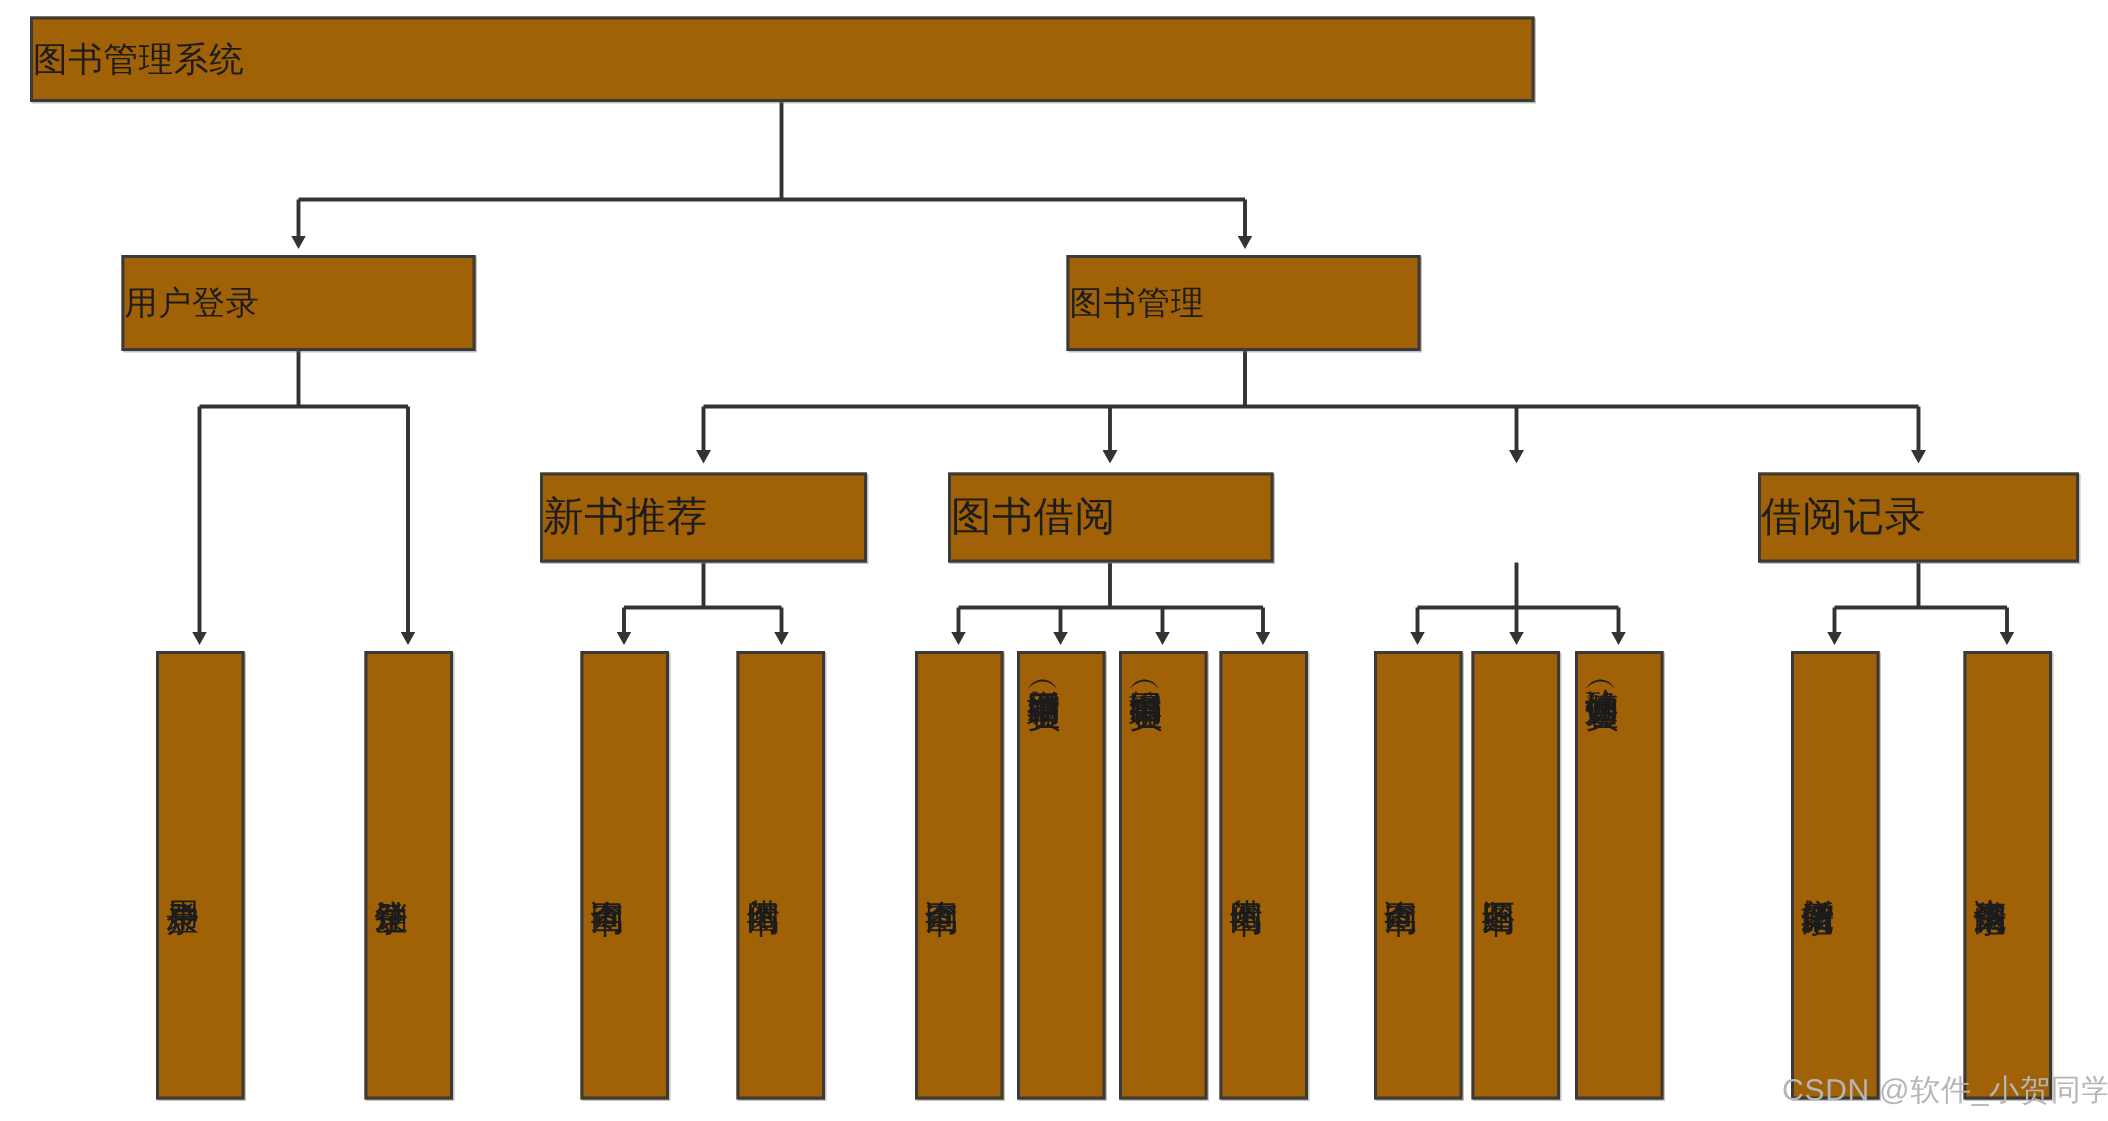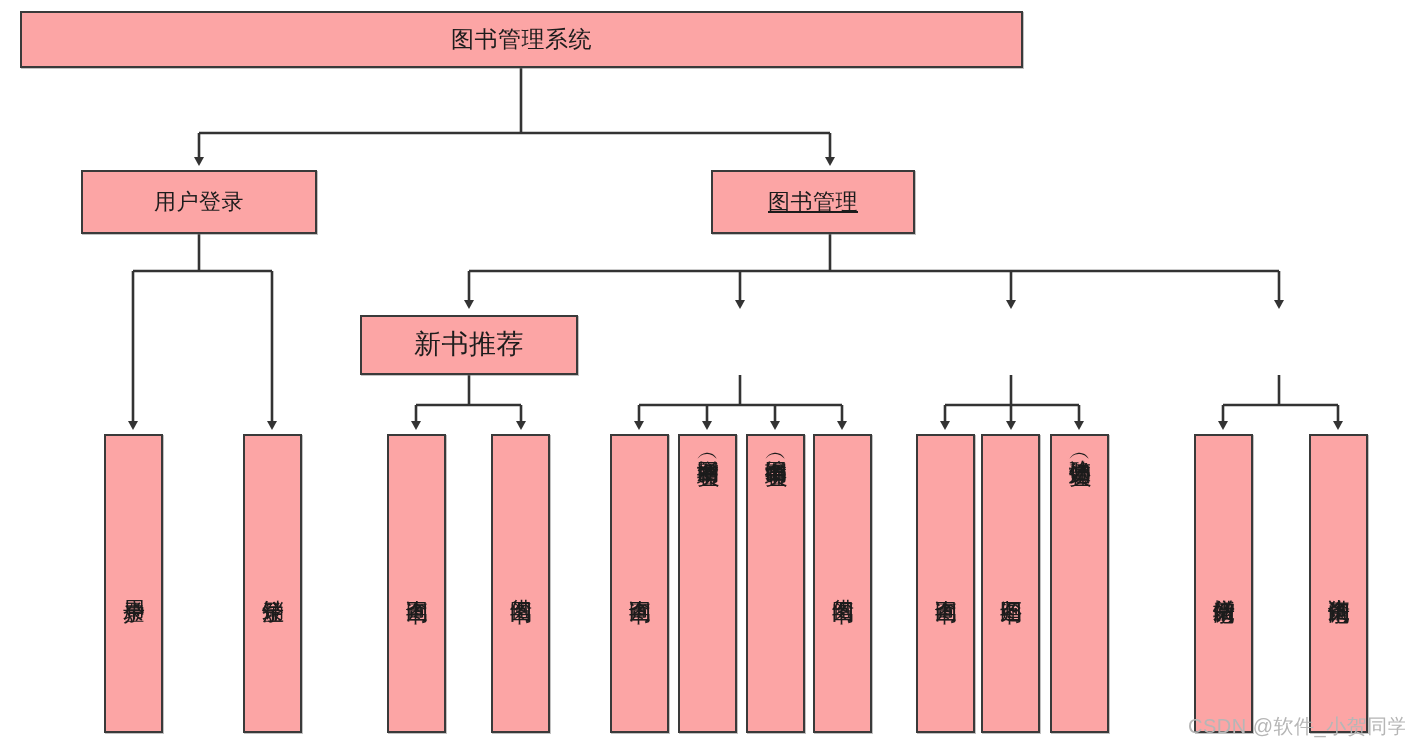--- a/index.html
+++ b/index.html
@@ -21,24 +21,24 @@
     position: absolute;
     left: 0;
     top: 0;
     width: 1405px;
     height: 747px;
   }
   .node {
     position: absolute;
     box-sizing: border-box;
     border: 2px solid #3a3a3a;
-    background: #fca5a5;
+    background: #a16207;
     display: flex;
     align-items: center;
-    justify-content: center;
+    justify-content: flex-start;
     color: #1c1c1c;
     box-shadow: 1px 1px 0 rgba(120,120,120,0.45);
   }
   .node-label {
     display: block;
     text-align: center;
     line-height: 1.16;
     letter-spacing: 0.5px;
   }
   .node.root .node-label { font-size: 23px; }
@@ -127,30 +127,36 @@
   </svg>
 
   <div class="node root" style="left:20px; top:11px; width:1003px; height:57px;">
     <span class="node-label">图书管理系统</span>
   </div>
 
   <div class="node level1" style="left:81px; top:170px; width:236px; height:64px;">
     <span class="node-label">用户登录</span>
   </div>
 
-  <div class="node level1" style="left:711px; top:170px; width:204px; height:64px;text-decoration:underline;">
+  <div class="node level1" style="left:711px; top:170px; width:236px; height:64px;">
     <span class="node-label">图书管理</span>
   </div>
 
   <div class="node level2" style="left:360px; top:315px; width:218px; height:60px;">
     <span class="node-label">新书推荐</span>
   </div>
 
-
-
+  <div class="node level2" style="left:632px; top:315px; width:217px; height:60px;">
+    <span class="node-label">图书借阅</span>
+  </div>
+
+
+  <div class="node level2" style="left:1172px; top:315px; width:214px; height:60px;">
+    <span class="node-label">借阅记录</span>
+  </div>
 
   <div class="node leaf" style="left:104px; top:434px; width:59px; height:299px;">
     <span class="node-label">用户登录</span>
   </div>
 
   <div class="node leaf" style="left:243px; top:434px; width:59px; height:299px;">
     <span class="node-label">注销登录</span>
   </div>
 
   <div class="node leaf" style="left:387px; top:434px; width:59px; height:299px;">

